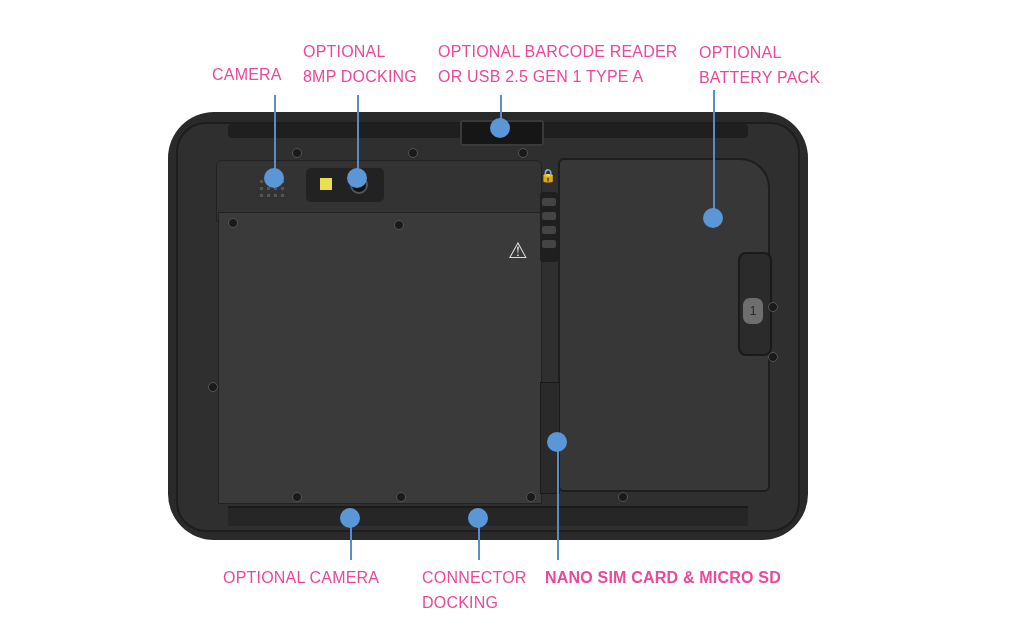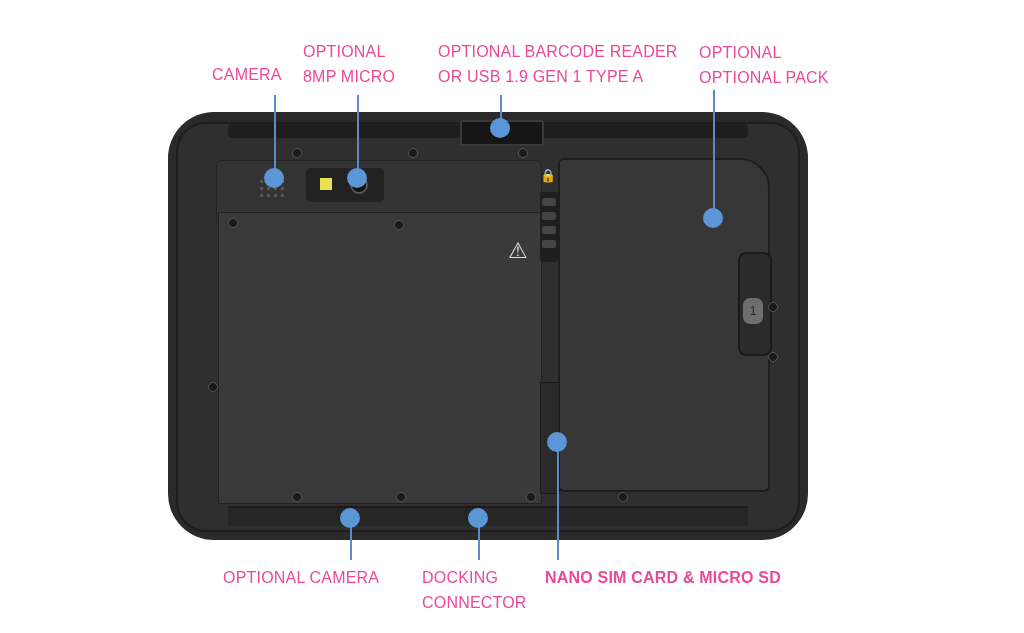--- a/index.html
+++ b/index.html
@@ -69,36 +69,36 @@
   <div class="screw" style="left:450px;top:380px"></div>
   <div class="screw" style="left:600px;top:190px"></div>
   <div class="screw" style="left:600px;top:240px"></div>
 </div>
 
 <div class="label" style="left:212px;top:62px;">
   <span>CAMERA</span>
 </div>
 <div class="label" style="left:303px;top:39px;">
   <span>OPTIONAL</span>
-  <span>8MP MICRO</span>
+  <span>8MP DOCKING</span>
 </div>
 <div class="label" style="left:438px;top:39px;">
   <span>OPTIONAL BARCODE READER</span>
-  <span>OR USB 1.9 GEN 1 TYPE A</span>
+  <span>OR USB 2.5 GEN 1 TYPE A</span>
 </div>
 <div class="label" style="left:699px;top:40px;">
   <span>OPTIONAL</span>
-  <span>OPTIONAL PACK</span>
+  <span>BATTERY PACK</span>
 </div>
 <div class="label" style="left:223px;top:565px;">
   <span>OPTIONAL CAMERA</span>
 </div>
 <div class="label" style="left:422px;top:565px;">
+  <span>CONNECTOR</span>
   <span>DOCKING</span>
-  <span>CONNECTOR</span>
 </div>
 <div class="label" style="left:545px;top:565px;font-weight:bold;">
   <span>NANO SIM CARD &amp; MICRO SD</span>
 </div>
 
 <div class="line" style="left:274px;top:95px;height:83px;"></div>
 <div class="line" style="left:357px;top:95px;height:83px;"></div>
 <div class="line" style="left:500px;top:95px;height:33px;"></div>
 <div class="line" style="left:713px;top:90px;height:128px;"></div>
 <div class="line" style="left:350px;top:518px;height:42px;"></div>

